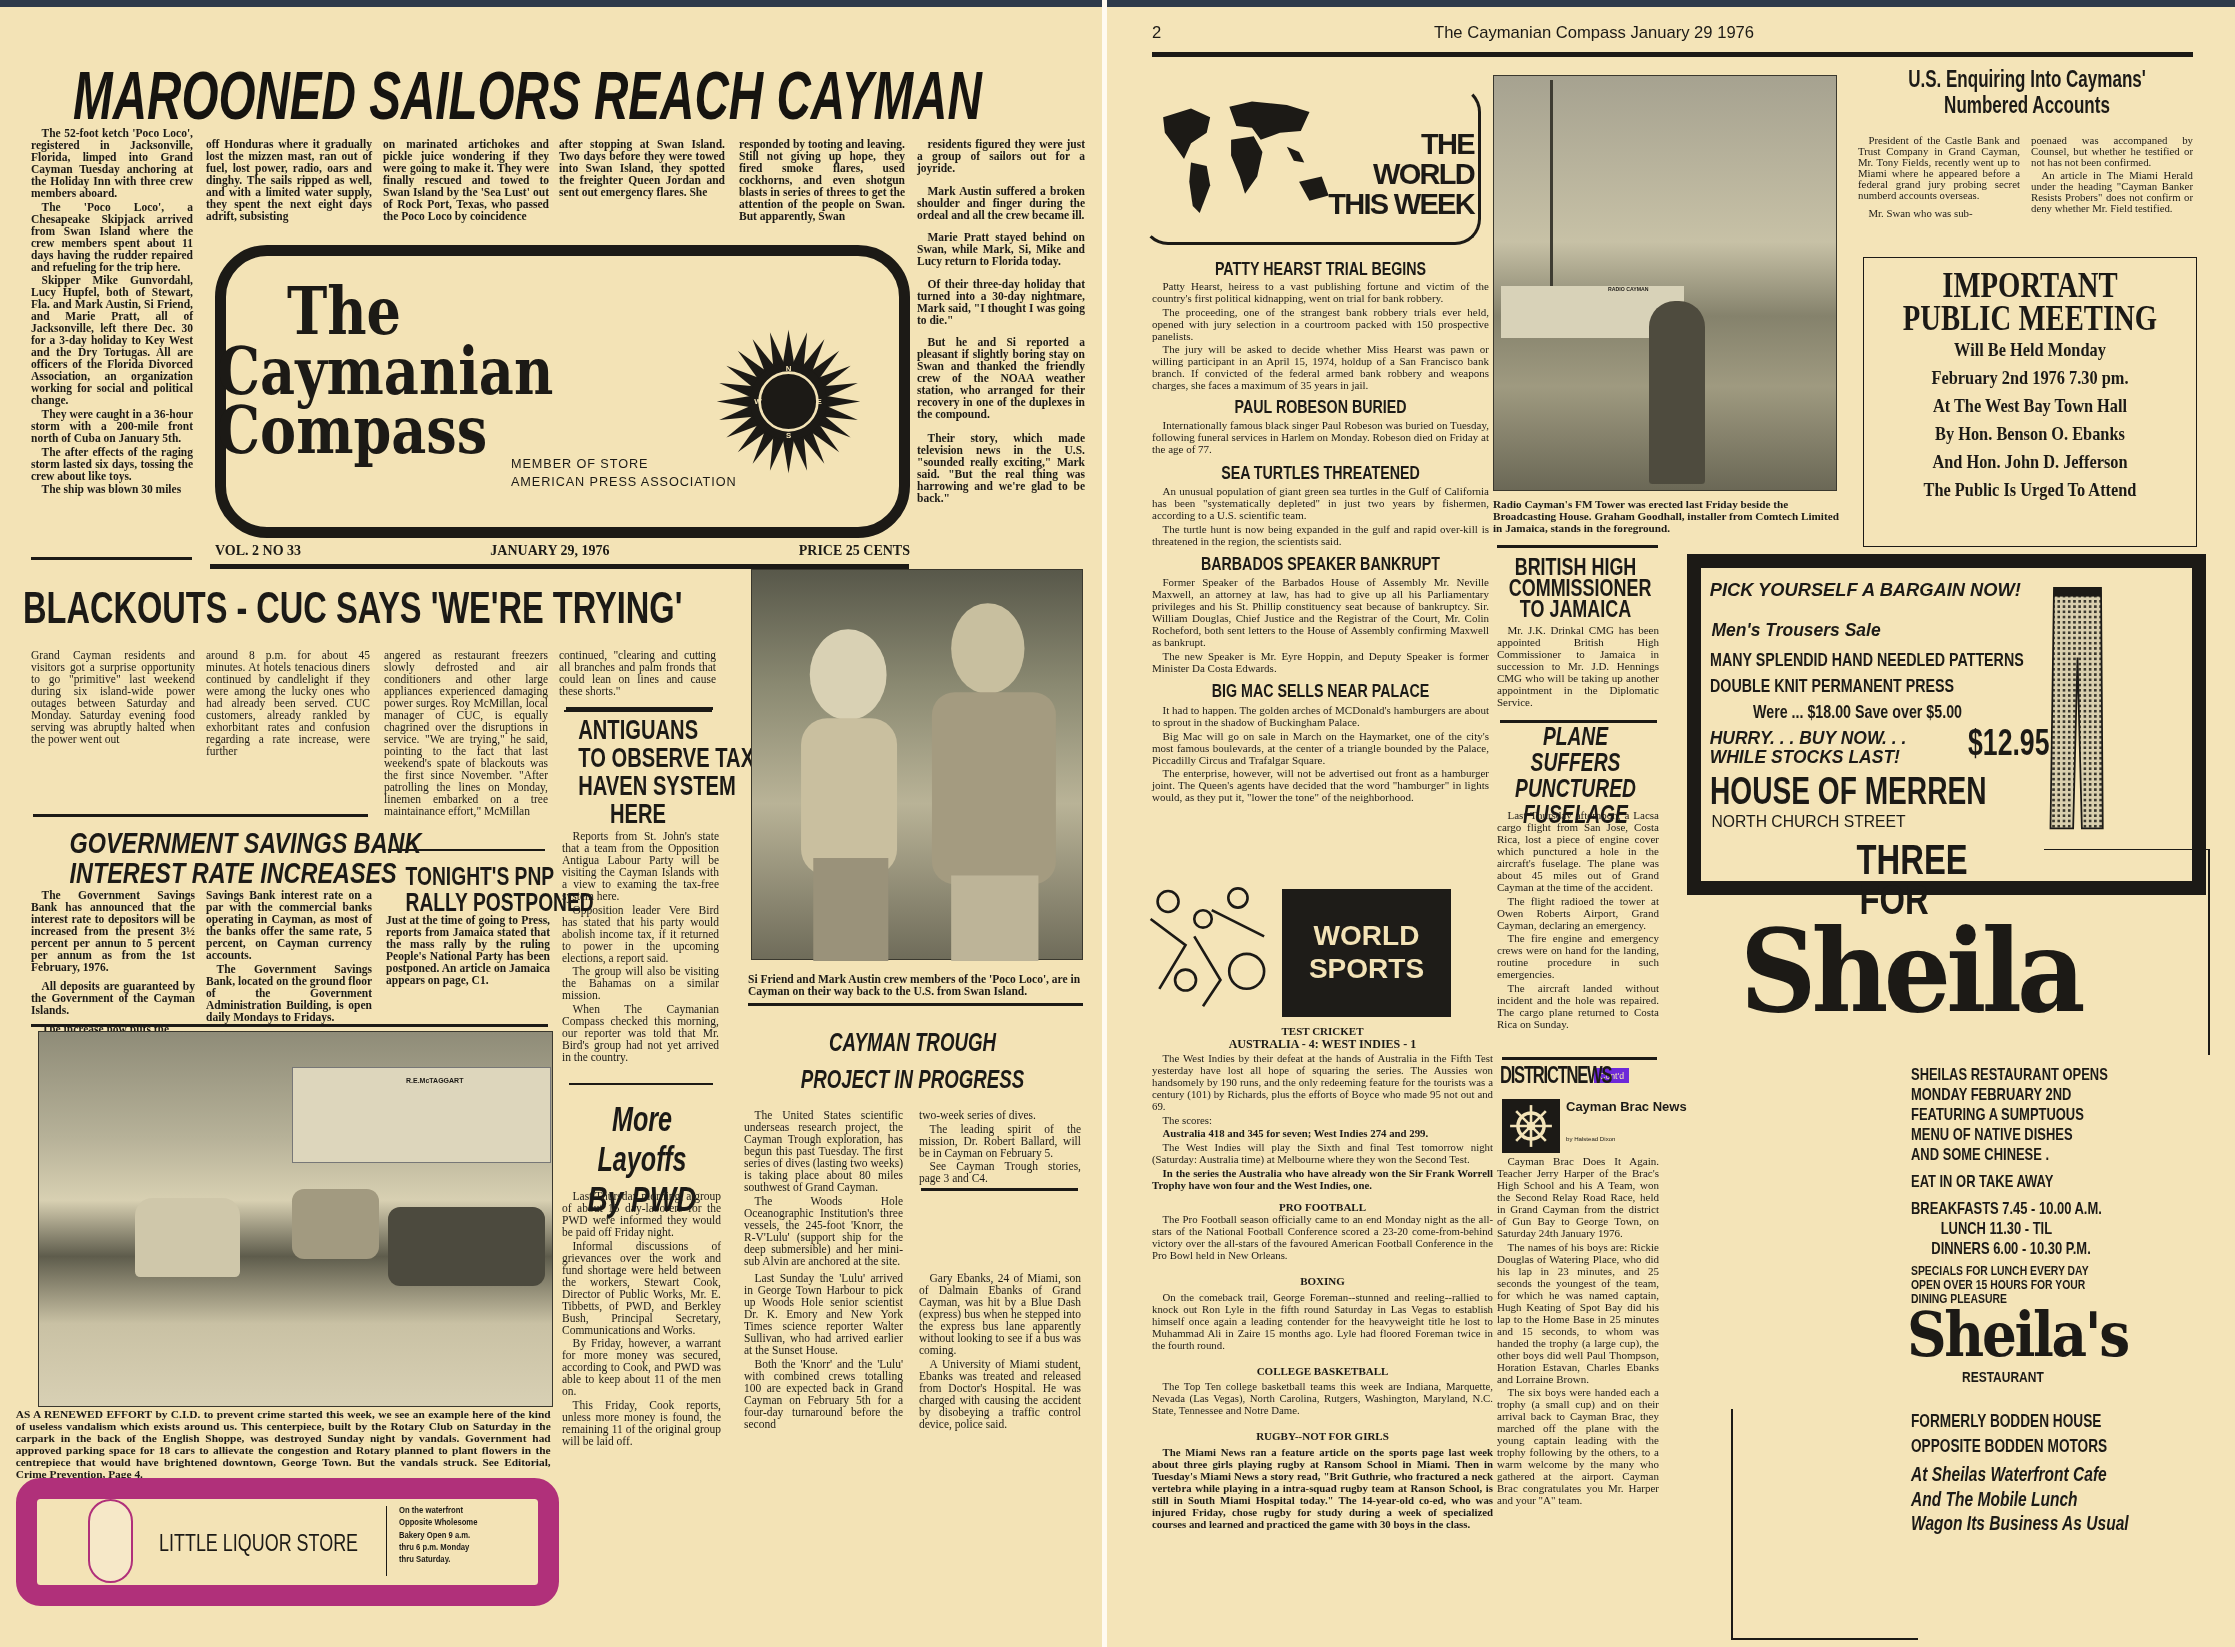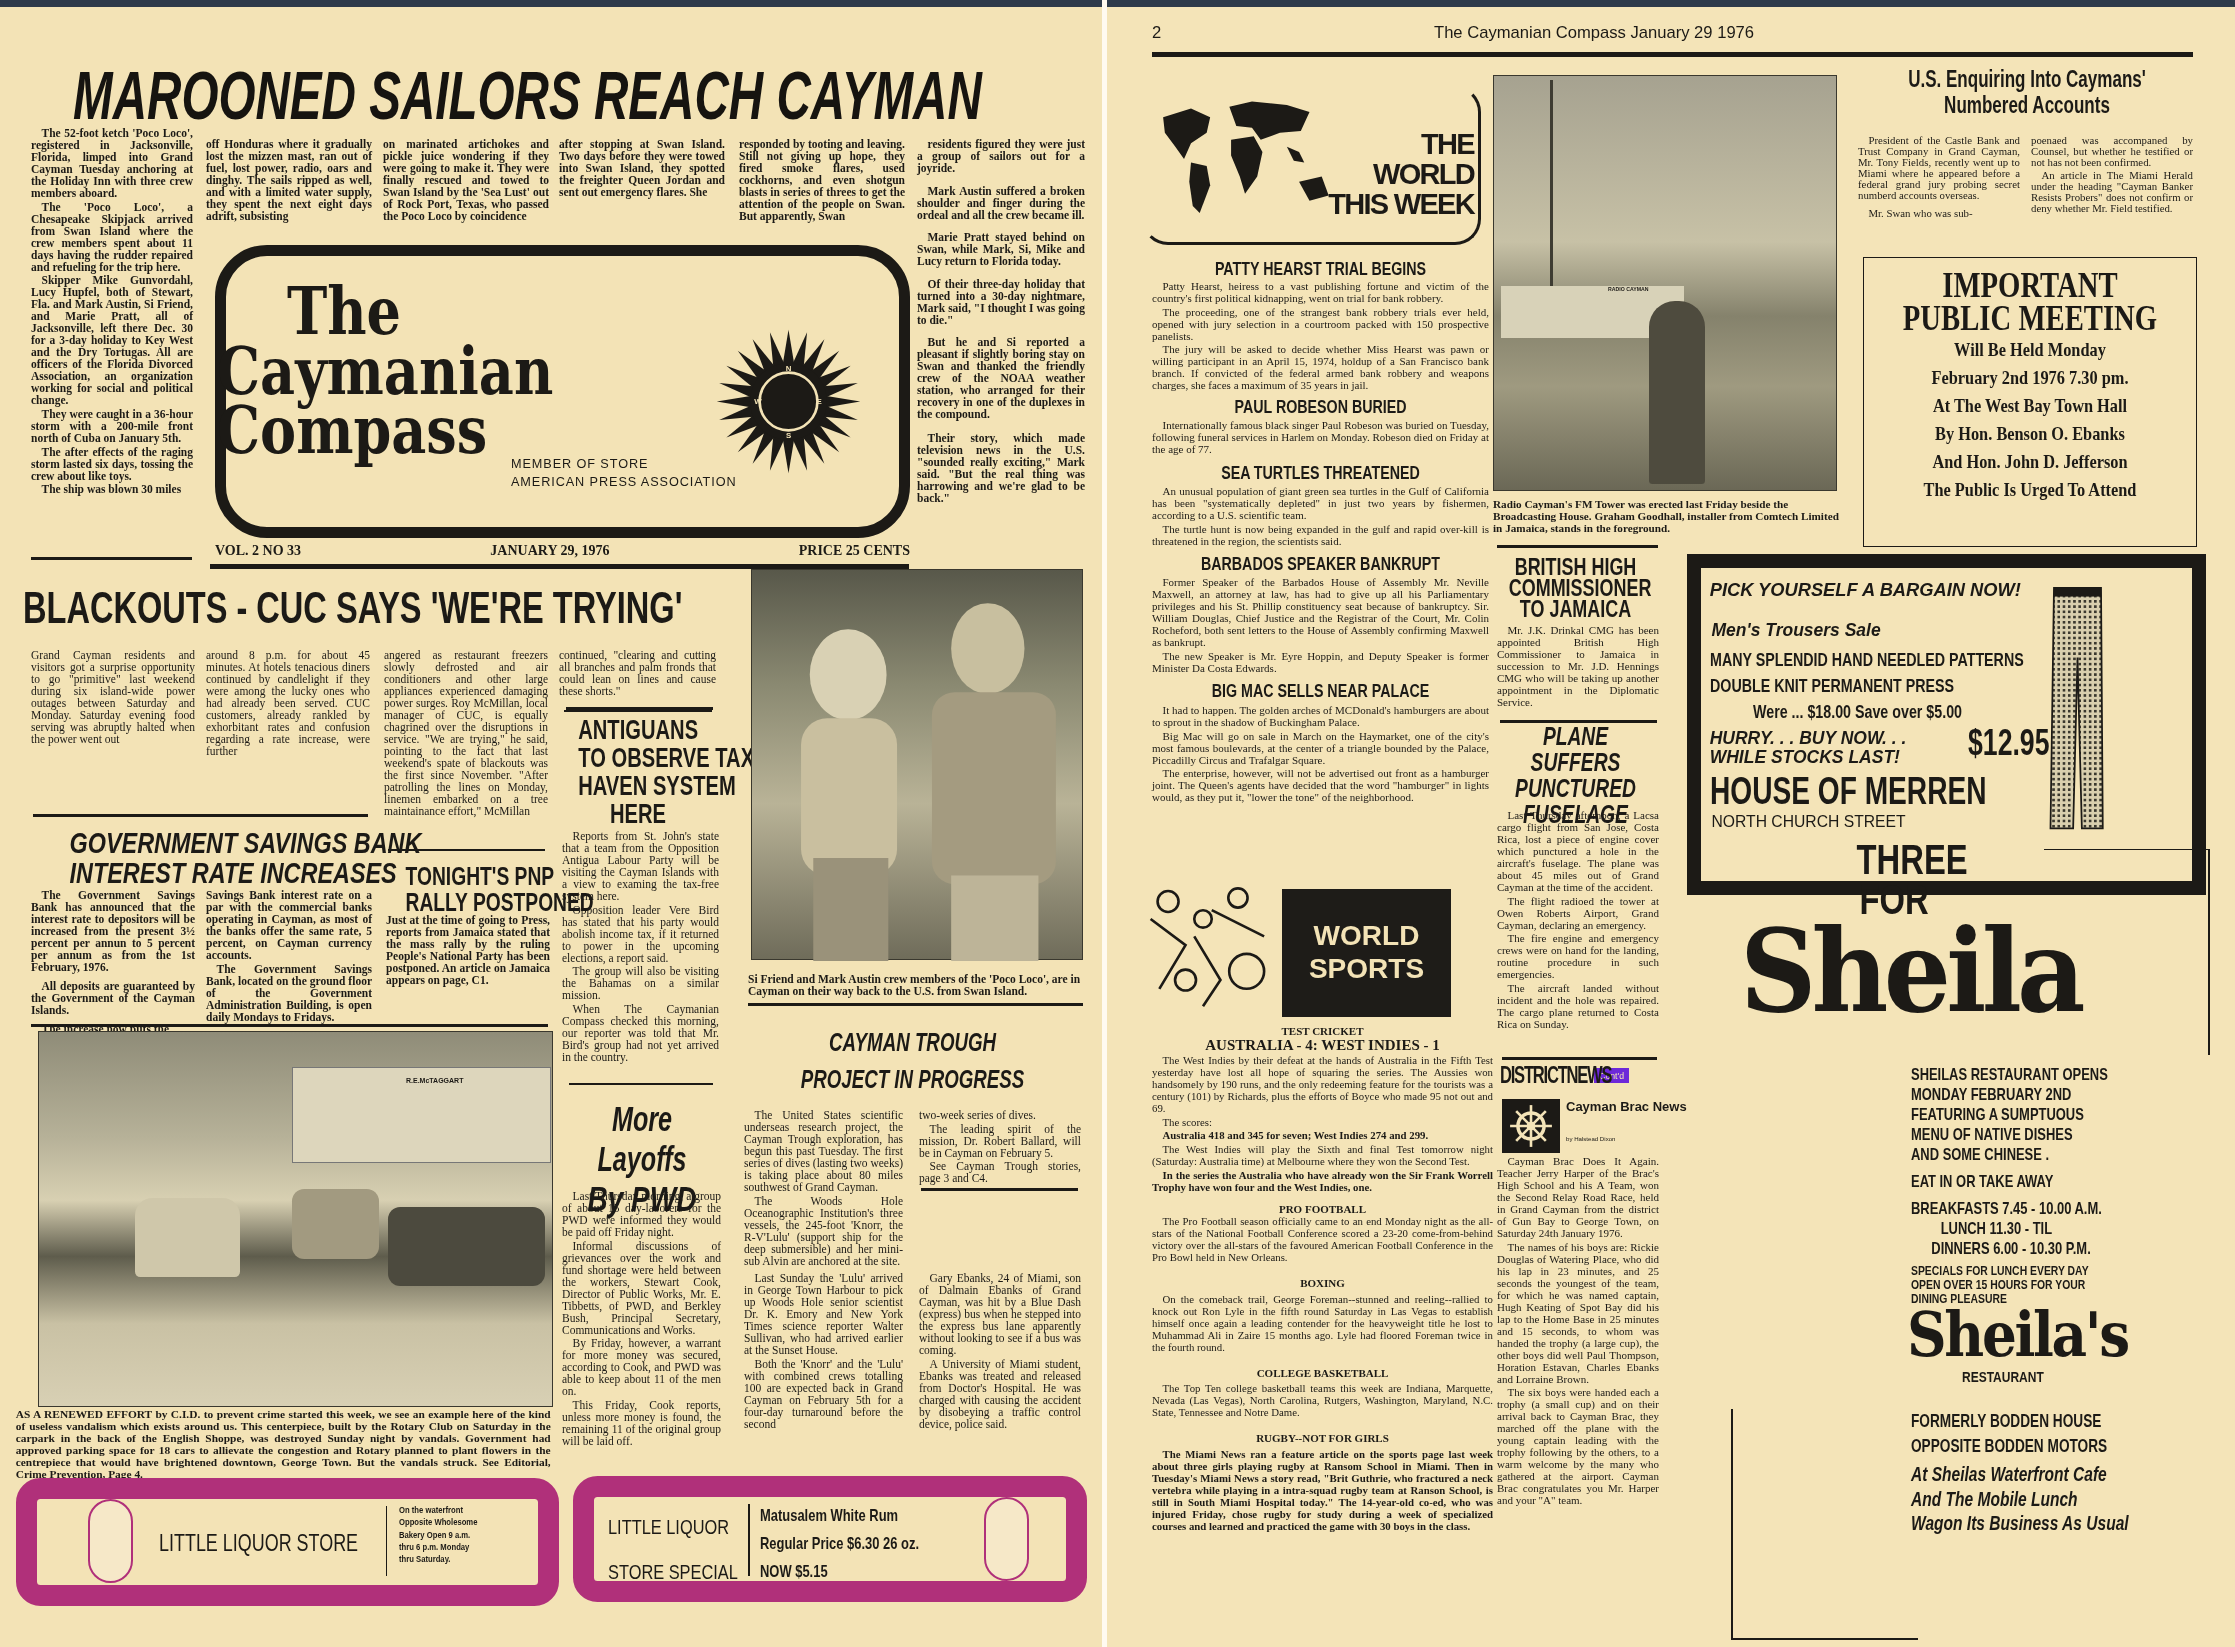--- a/index.html
+++ b/index.html
@@ -233,33 +233,20 @@
     <div class="rule" style="left:349px; top:7px; width:1.7px; height:70px;"></div>
     <div class="abs" style="left:362px; top:5.2px; font-family:'Liberation Sans',sans-serif; font-weight:700; font-size:9.6px; line-height:12.2px; transform:scaleX(0.8); transform-origin:left top;">
       <div>On the waterfront</div>
       <div>Opposite Wholesome</div>
       <div>Bakery Open 9 a.m.</div>
       <div>thru 6 p.m. Monday</div>
       <div>thru Saturday.</div>
     </div>
   </div>
 
-  <div class="liquor-ad" style="left:573px; top:1469px; width:514px; height:126px;">
-    <div class="abs liquor-text" style="left:14px; top:7px; font-size:21px; line-height:45px;">
-      <div>LITTLE LIQUOR</div>
-      <div>STORE SPECIAL</div>
-    </div>
-    <div class="rule" style="left:154px; top:7px; width:1.7px; height:72px;"></div>
-    <div class="abs" style="left:166px; top:5.2px; font-family:'Liberation Sans',sans-serif; font-weight:700; font-size:16.6px; line-height:28px; transform:scaleX(0.78); transform-origin:left top; white-space:nowrap;">
-      <div>Matusalem White Rum</div>
-      <div>Regular Price $6.30 26 oz.</div>
-      <div>NOW $5.15</div>
-    </div>
-    <div class="badge-oval" style="left:390px; top:0px; width:45px; height:84px; border-radius:23px;"></div>
-  </div>
 </div>
 
 <div class="page right">
   <div class="abs" style="left:45px; top:15.7px; font-family:'Liberation Sans',sans-serif; font-size:16.6px;">2</div>
   <div class="abs" style="left:327px; top:15.7px; font-family:'Liberation Sans',sans-serif; font-size:16.6px;">The Caymanian Compass January 29 1976</div>
   <div class="rule" style="left:45px; top:45px; width:1041px; height:5.2px;"></div>
 
   <div class="abs world-box" style="left:35px; top:79px; width:339px; height:159px; border-left-color:transparent; border-top-color:transparent;"></div>
   <svg class="abs" style="left:49px; top:91px;" width="192" height="122" viewBox="0 0 220 140">
     <path d="M8 22 L40 12 L62 22 L58 40 L40 52 L32 70 L22 56 L10 40 Z" fill="#1c1a16"></path>
@@ -373,21 +360,21 @@
         <circle cx="60" cy="110" r="12"></circle>
       </g>
     </svg>
   </div>
   <div class="abs ws-banner" style="left:175px; top:882px; width:169px; height:128px; font-size:28px; line-height:33px; padding-top:30px;">
     <div>WORLD</div>
     <div>SPORTS</div>
   </div>
   <div class="abs" style="left:45px; top:1018px; width:341px;">
     <div class="c-center" style="font-size:11px; font-weight:700;">TEST CRICKET</div>
-    <div class="c-center" style="font-size:15px; font-weight:700;">AUSTRALIA - 4: WEST INDIES - 1</div>
+    <div class="c-center" style="font-size:12px; font-weight:700;">AUSTRALIA - 4: WEST INDIES - 1</div>
     <div class="col normal" style="font-size:10.8px; line-height:12px;">
       <p>The West Indies by their defeat at the hands of Australia in the Fifth Test yesterday have lost all hope of squaring the series. The Aussies won handsomely by 190 runs, and the only redeeming feature for the tourists was a century (101) by Richards, plus the efforts of Boyce who made 95 not out and 69.</p>
       <p>The scores:</p>
       <p style="font-weight:700">Australia 418 and 345 for seven; West Indies 274 and 299.</p>
       <p>The West Indies will play the Sixth and final Test tomorrow night (Saturday: Australia time) at Melbourne where they won the Second Test.</p>
       <p style="font-weight:700">In the series the Australia who have already won the Sir Frank Worrell Trophy have won four and the West Indies, one.</p>
     </div>
     <div class="c-center" style="font-size:11px; font-weight:700; margin-top:10.5px;">PRO FOOTBALL</div>
     <div class="col normal" style="font-size:10.8px; line-height:12px;">
       <p>The Pro Football season officially came to an end Monday night as the all-stars of the National Football Conference scored a 23-20 come-from-behind victory over the all-stars of the favoured American Football Conference in the Pro Bowl held in New Orleans.</p>

